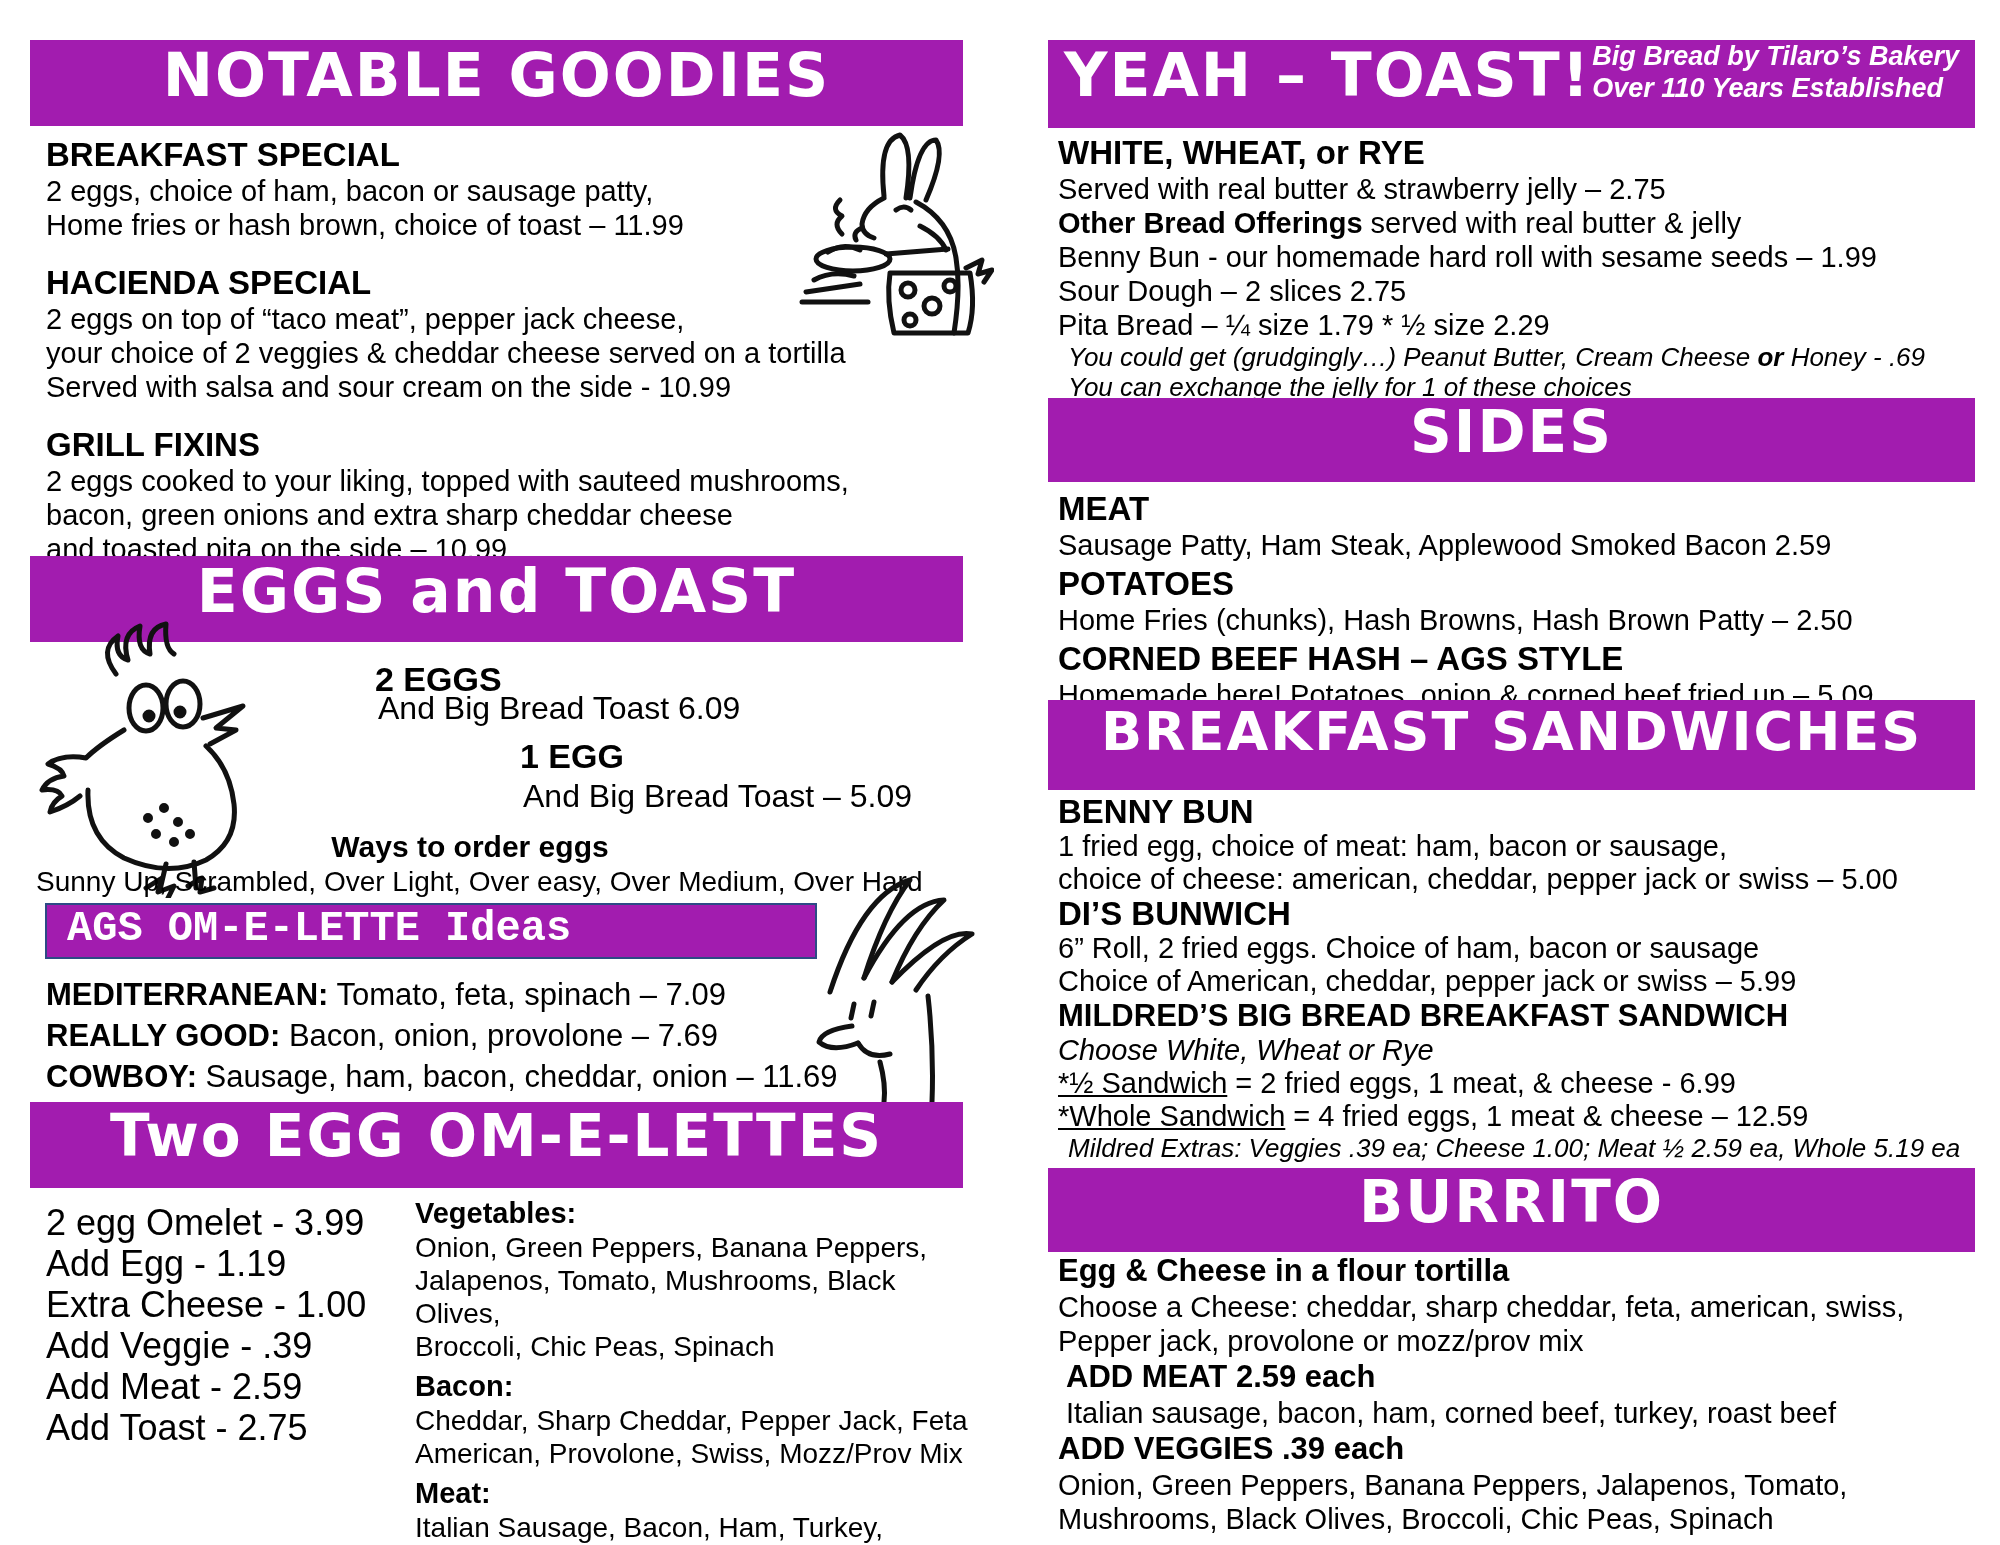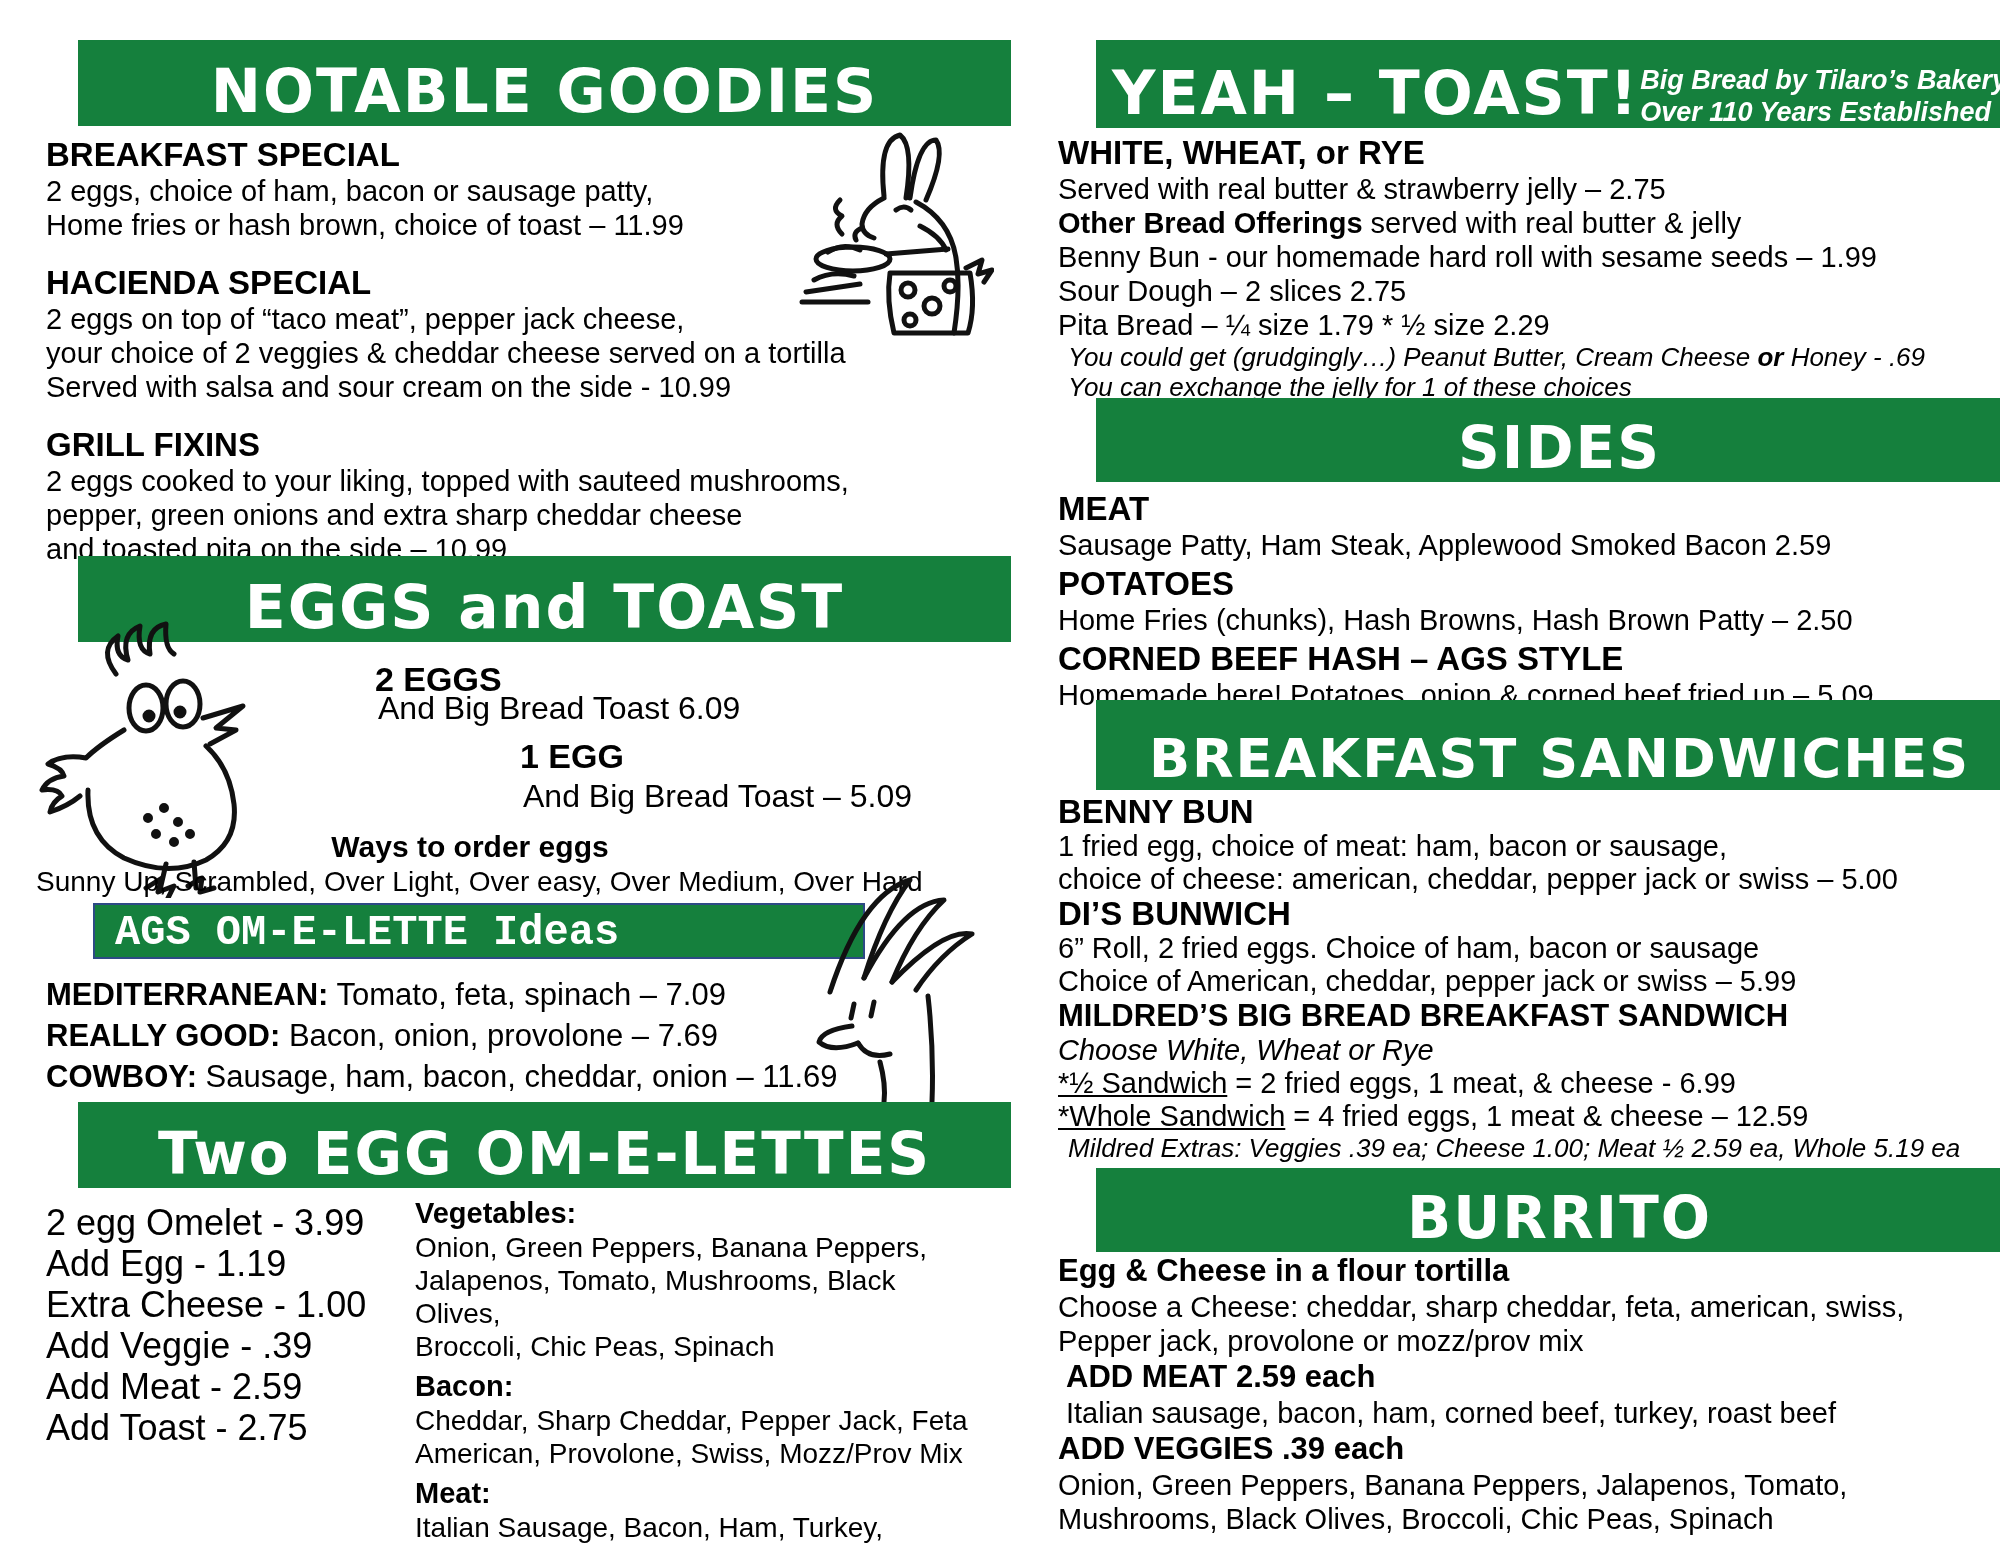--- a/index.html
+++ b/index.html
@@ -3,25 +3,24 @@
 <meta charset="utf-8">
 <style>
   html,body{margin:0;padding:0;background:#e8e8e8;}
   .page{
     position:relative; width:2000px; height:1545px; background:#ffffff;
     font-family:"Liberation Sans", sans-serif; color:#000; overflow:hidden;
   }
   .abs{position:absolute;}
   
   .bar{
-    position:absolute; background:#15803d; color:#fff;
-    display:flex; align-items:flex-end; justify-content:center;
+    position:absolute; background:#a21caf; color:#fff;
+    display:flex; align-items:flex-start; justify-content:center;
     font-family:"DejaVu Sans", sans-serif; font-weight:bold; letter-spacing:2px;
     white-space:nowrap;
-    margin-left:48px;
   }
   .bar-notable{left:30px; top:40px; width:933px; height:86px; font-size:60px;}
   .bar-eggs{left:30px; top:556px; width:933px; height:86px; font-size:60px;}
   .bar-ags{
     left:45px; top:903px; width:772px; height:56px; font-size:42px;
     font-family:Liberation Mono, monospace; letter-spacing:0;
     justify-content:flex-start; padding-left:20px; border:2px solid #2d4a85; box-sizing:border-box;
   }
   .bar-twoegg{left:30px; top:1102px; width:933px; height:86px; font-size:58px;}
   .bar-toast{left:1048px; top:40px; width:927px; height:88px; font-size:60px; justify-content:space-between; padding:0 16px; box-sizing:border-box;}
@@ -78,21 +77,21 @@
     <div class="line">2 eggs, choice of ham, bacon or sausage patty,</div>
     <div class="line">Home fries or hash brown, choice of toast – 11.99</div>
     <div class="gap"></div>
     <div class="h-item">HACIENDA SPECIAL</div>
     <div class="line">2 eggs on top of “taco meat”, pepper jack cheese,</div>
     <div class="line">your choice of 2 veggies &amp; cheddar cheese served on a tortilla</div>
     <div class="line">Served with salsa and sour cream on the side - 10.99</div>
     <div class="gap"></div>
     <div class="h-item">GRILL FIXINS</div>
     <div class="line">2 eggs cooked to your liking, topped with sauteed mushrooms,</div>
-    <div class="line">pepper, green onions and extra sharp cheddar cheese</div>
+    <div class="line">bacon, green onions and extra sharp cheddar cheese</div>
     <div class="line">and toasted pita on the side – 10.99</div>
   </div>
 
   <svg class="illu" style="left:798px; top:128px;" width="196" height="218" viewBox="0 0 196 218" stroke-width="4">
     <path d="M86,68 Q80,12 102,7 Q116,18 108,70"></path>
     <path d="M112,70 Q120,12 138,12 Q148,26 128,72"></path>
     <path d="M86,70 Q66,80 64,96 Q64,106 76,110"></path>
     <path d="M98,82 Q106,76 113,82"></path>
     <path d="M64,100 Q54,104 58,112"></path>
     <path d="M118,74 Q152,92 158,130 Q163,160 156,205"></path>

